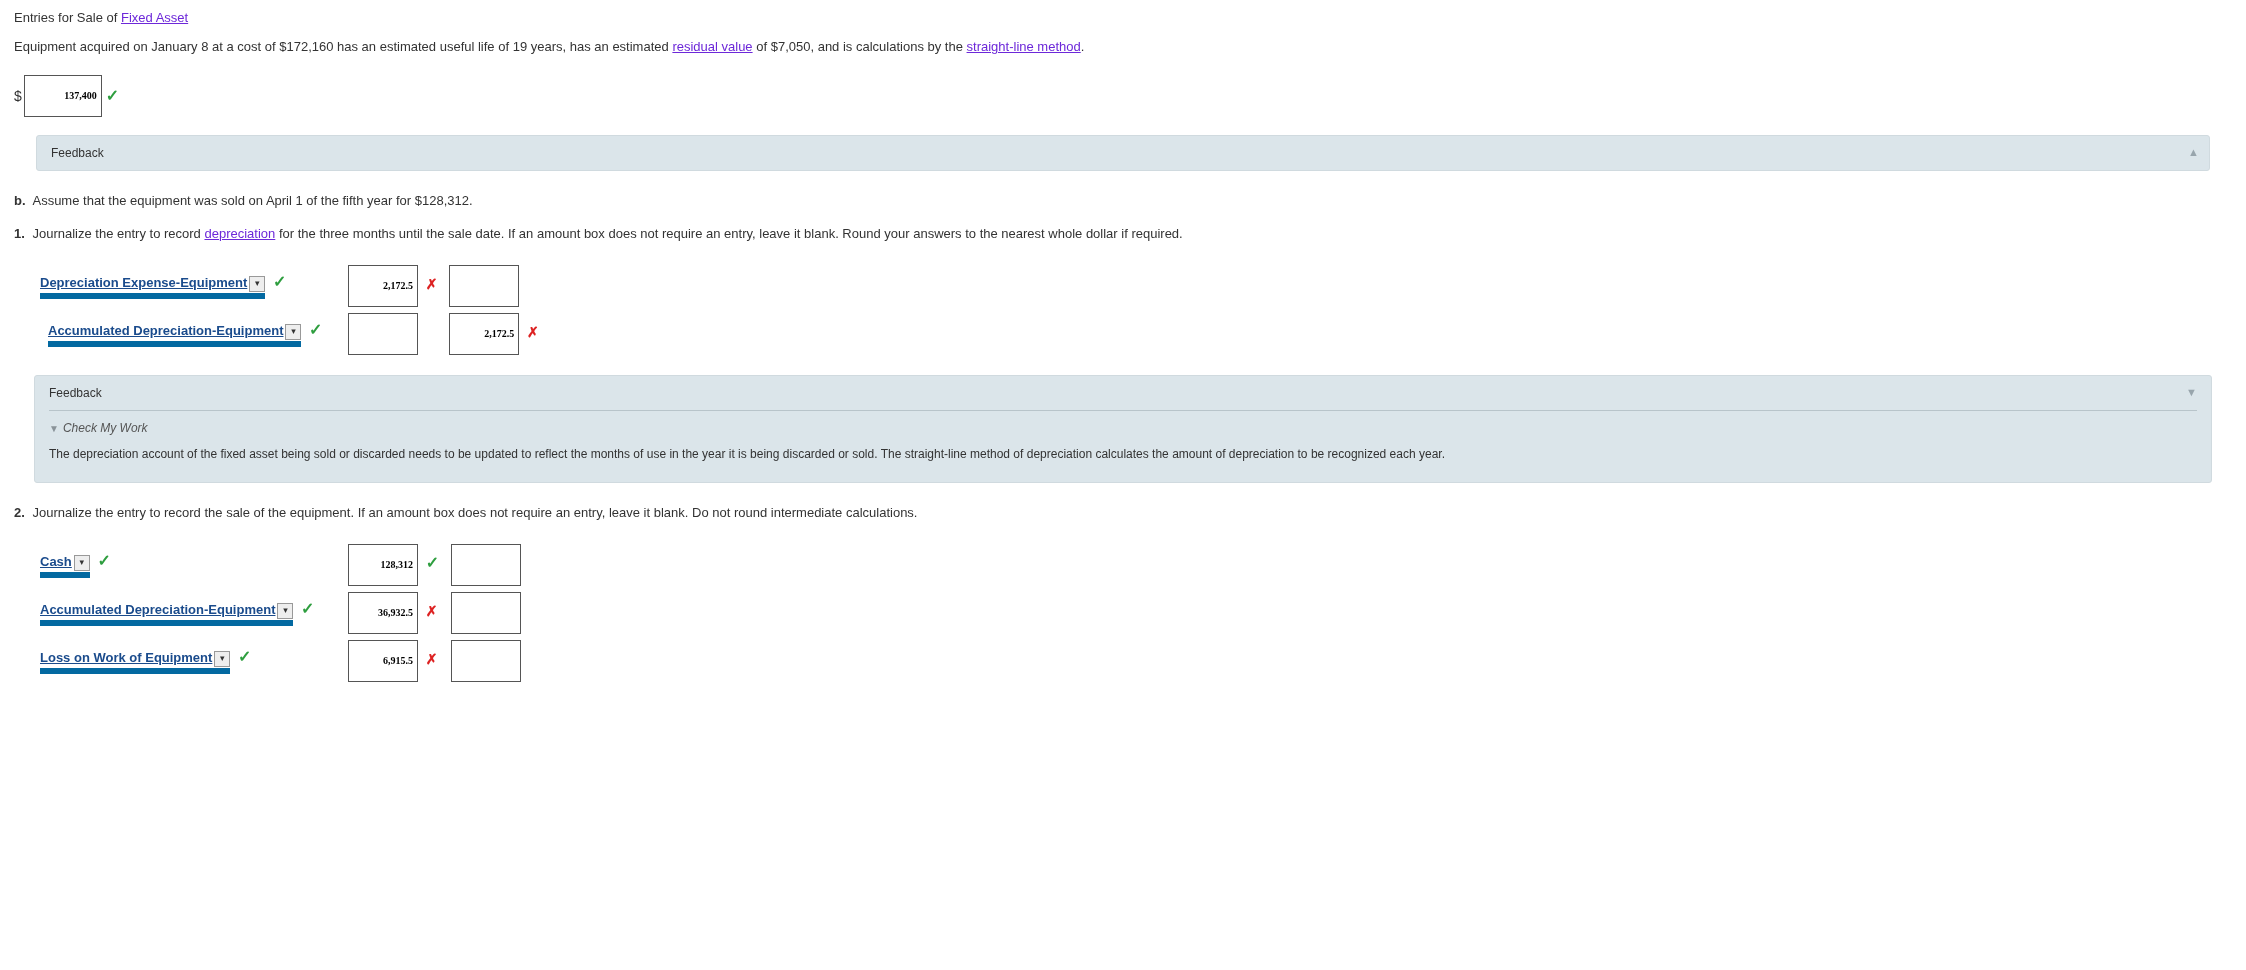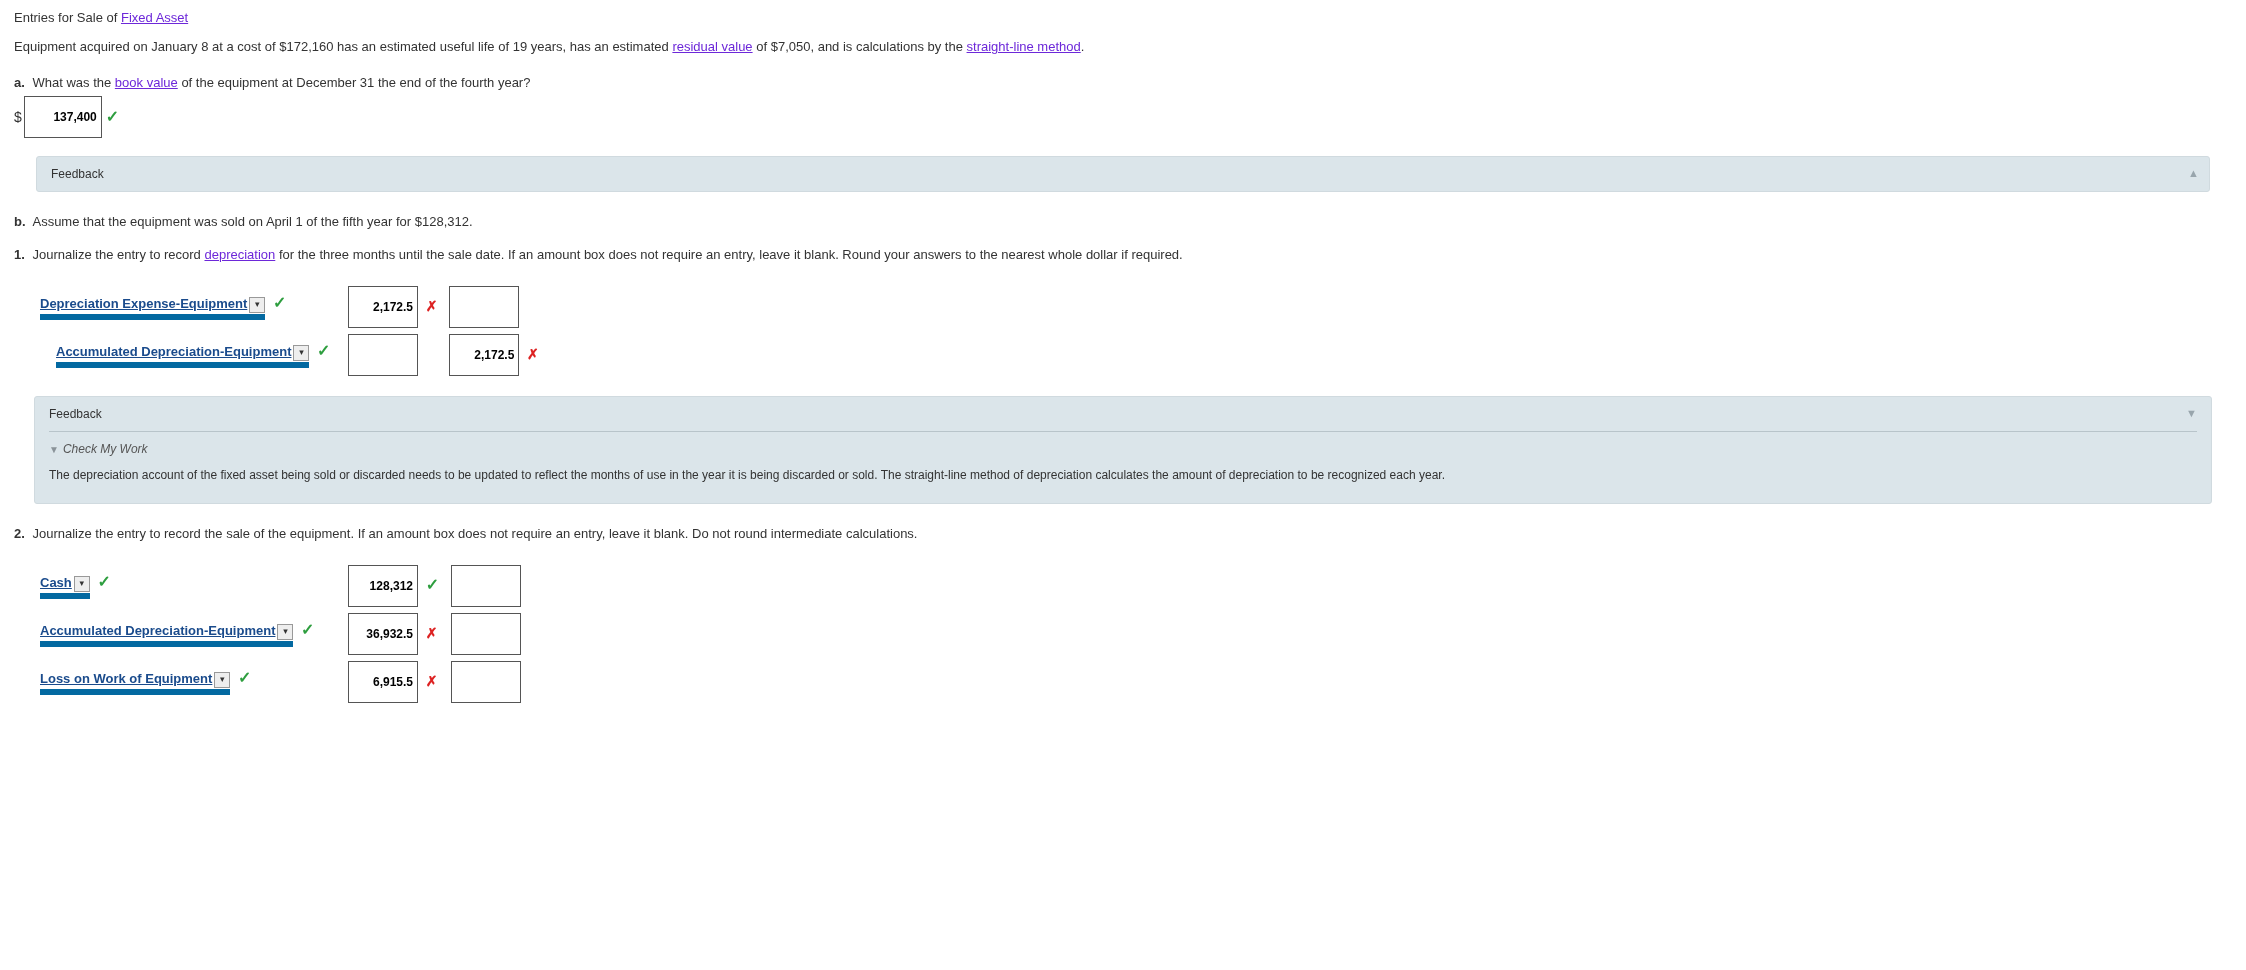--- a/index.html
+++ b/index.html
@@ -15,22 +15,22 @@
   .blue-link { color: #1a4b8c; text-decoration: underline; cursor: pointer; font-weight: bold; }
   .para { margin: 10px 0 18px 0; line-height: 1.5; }
   .q-label { font-weight: bold; margin-right: 4px; }
   .sub { margin: 6px 0 18px 0; }
   .dollar { font-size: 14px; margin-right: 2px; }
   input.num-box {
     border: 1px solid #555;
     padding: 11px 4px;
     height: 18px;
     text-align: right;
-    font-family: Liberation Sans, sans-serif;
-    font-size: 12px;
+    font-family: Liberation Serif, serif;
+    font-size: 10px;
     font-weight: bold;
   }
   .w70 { width: 60px; }
   .w75 { width: 68px; }
   .check { color: #2e9e3f; font-weight: bold; font-size: 16px; margin: 0 4px; }
   .cross { color: #d22; font-weight: bold; font-size: 14px; margin: 0 4px; }
   .feedback-bar {
     background: #dbe5ea;
     border: 1px solid #d0dadf;
     border-radius: 3px;
@@ -93,26 +93,20 @@
 </div>
 
 <div class="para">
   <span>Equipment acquired on January 8 at a cost of $172,160 has an estimated useful life of 19 years, has an estimated</span>
   <span class="green-link">residual value</span>
   <span>of $7,050, and is calculations by the</span>
   <span class="green-link">straight-line method</span><span>.</span>
 </div>
 
 <div class="sub">
-  <div>
-    <span class="q-label">a.</span>
-    <span>What was the</span>
-    <span class="green-link">book value</span>
-    <span>of the equipment at December 31 the end of the fourth year?</span>
-  </div>
   <div class="answer-row">
     <span class="dollar">$</span>
     <input class="num-box w75" value="137,400" style="">
     <span class="check">✓</span>
   </div>
 </div>
 
 <div class="feedback-bar">
   <span>Feedback</span>
   <span class="toggle">▲</span>
@@ -142,21 +136,21 @@
     <td>
       <input class="num-box w70" value="2,172.5" style="">
       <span class="cross">✗</span>
     </td>
     <td>
       <input class="num-box w70" value="" style="">
     </td>
   </tr>
   <tr>
     <td>
-      <span style="margin-left:16px;" class="acct-select">
+      <span style="margin-left:8px;" class="acct-select">
         <span class="blue-link">Accumulated Depreciation-Equipment</span><span class="dd">▾</span>
       </span>
       <span class="check">✓</span>
     </td>
     <td>
       <input class="num-box w70" value="" style="">
     </td>
     <td>
       <input class="num-box w70" value="2,172.5" style="">
       <span class="cross">✗</span>

